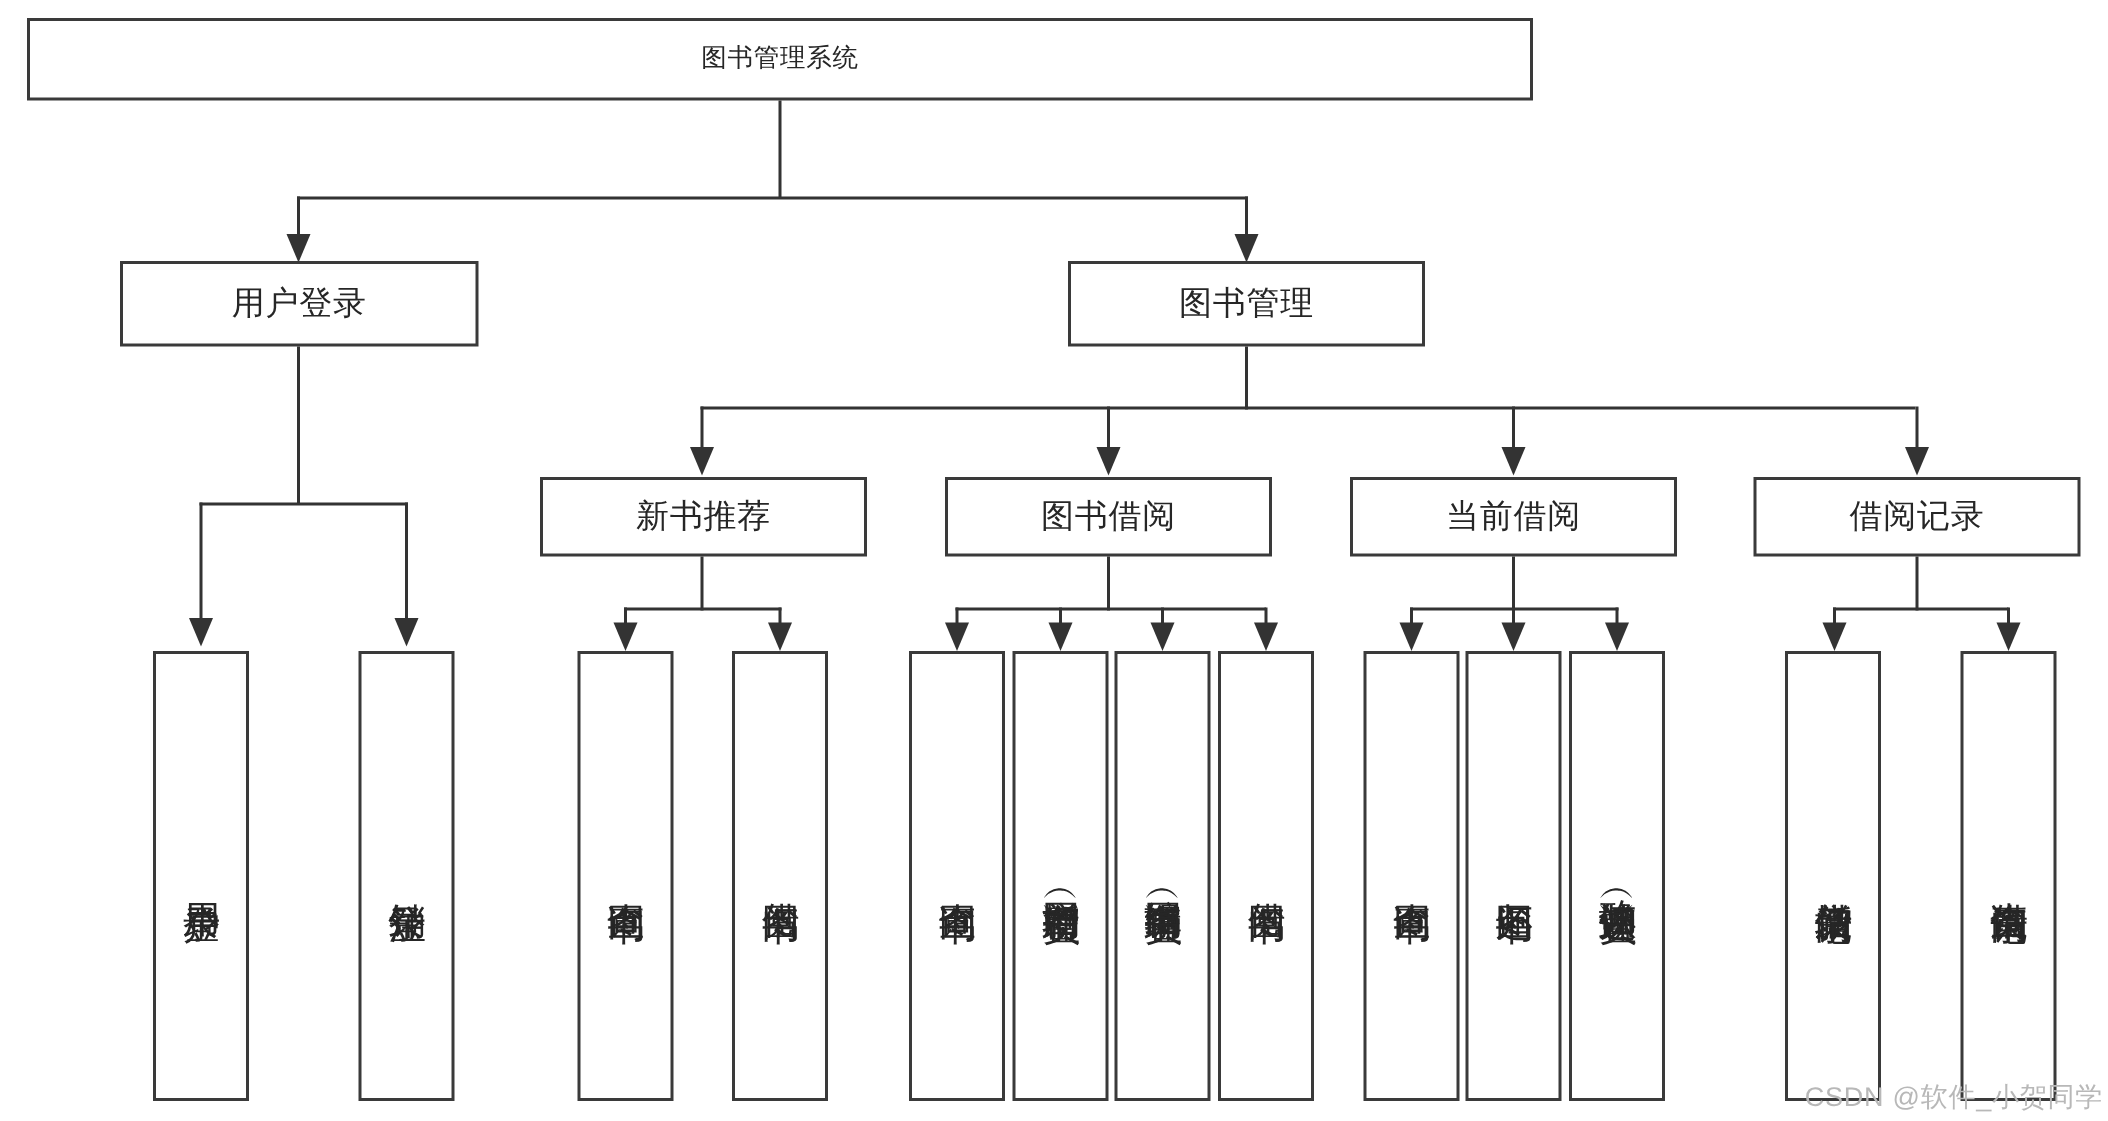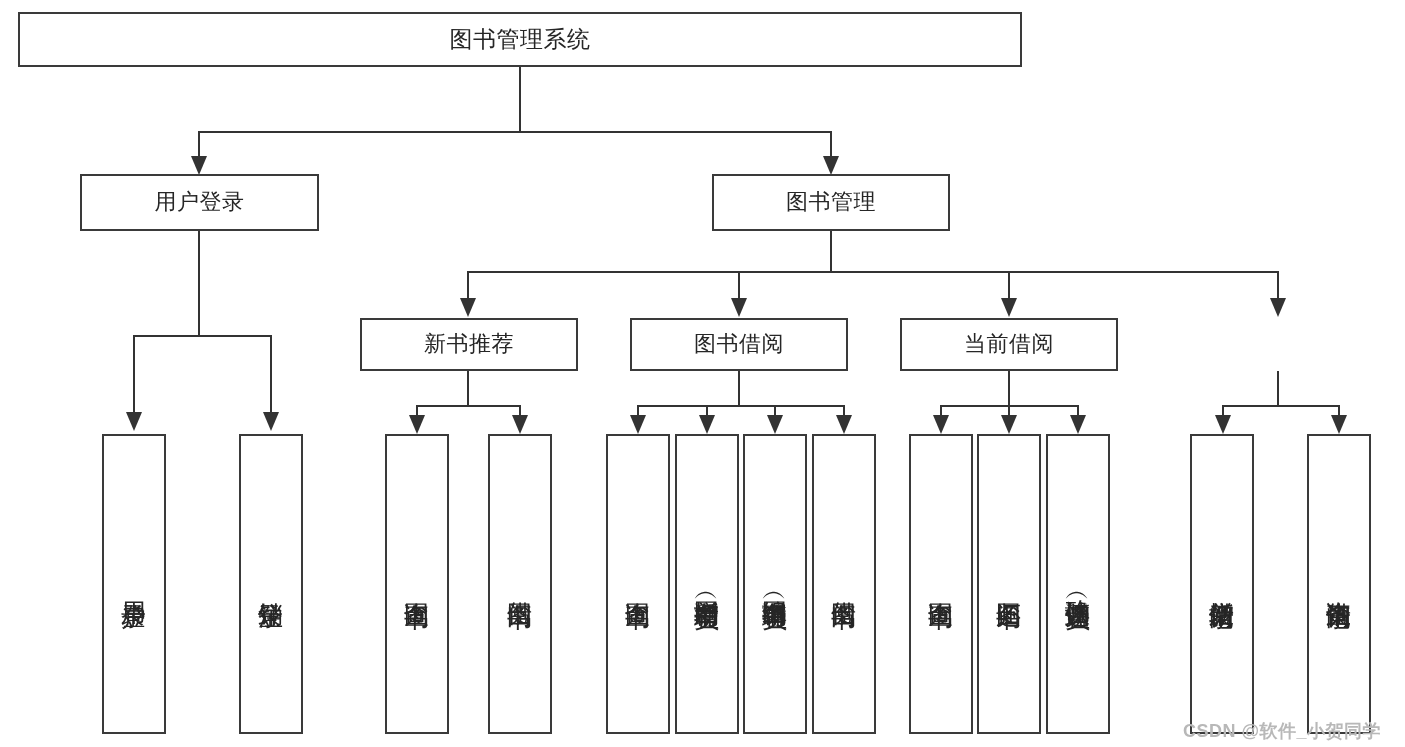--- a/index.html
+++ b/index.html
@@ -27,21 +27,21 @@
     justify-content: center;
     color: #262626;
   }
   .node-h {
     font-size: 22px;
     line-height: 1.2;
     letter-spacing: 0.5px;
     white-space: nowrap;
   }
   .node-root {
-    font-size: 23px;
+    font-size: 17px;
   }
   .node-v {
     writing-mode: vertical-rl;
     text-orientation: upright;
     font-size: 25px;
     line-height: 1.12;
     letter-spacing: 1px;
     align-items: center;
     justify-content: center;
     padding: 4px 0;
@@ -56,28 +56,27 @@
   .arrow {
     position: absolute;
     width: 0;
     height: 0;
     border-left: 8px solid transparent;
     border-right: 8px solid transparent;
     border-top: 19px solid #333333;
   }
   .watermark {
     position: absolute;
-    right: 24px;
+    right: 3px;
     bottom: 4px;
     font-size: 18px;
     color: #b8b8b8;
     letter-spacing: 0.5px;
     white-space: nowrap;
     user-select: none;
-    font-weight: bold;
   }
 </style>
 </head>
 <body>
 
 <div id="canvas">
 
   <div class="node node-h node-root" style="left:18px; top:12px; width:1004px; height:55px;">图书管理系统</div>
 
   <div class="edge edge-v" style="left:519px; top:67px; width:2px; height:65px;"></div>
@@ -107,20 +106,21 @@
   <div class="edge edge-v" style="left:738px; top:271px; width:2px; height:29px;"></div>
   <div class="arrow" style="left:731px; top:298px;"></div>
   <div class="edge edge-v" style="left:1008px; top:271px; width:2px; height:29px;"></div>
   <div class="arrow" style="left:1001px; top:298px;"></div>
   <div class="edge edge-v" style="left:1277px; top:271px; width:2px; height:29px;"></div>
   <div class="arrow" style="left:1270px; top:298px;"></div>
 
   <div class="node node-h" style="left:360px; top:318px; width:218px; height:53px;">新书推荐</div>
   <div class="node node-h" style="left:900px; top:318px; width:218px; height:53px;">当前借阅</div>
   <div class="node node-h" style="left:630px; top:318px; width:218px; height:53px;">图书借阅</div>
+  <div class="node node-h" style="left:1169px; top:318px; width:218px; height:53px;">借阅记录</div>
 
   <div class="edge edge-v" style="left:467px; top:371px; width:2px; height:36px;"></div>
   <div class="edge edge-h" style="left:416px; top:405px; width:105px; height:2px;"></div>
   <div class="edge edge-v" style="left:416px; top:405px; width:2px; height:12px;"></div>
   <div class="arrow" style="left:409px; top:415px;"></div>
   <div class="edge edge-v" style="left:519px; top:405px; width:2px; height:12px;"></div>
   <div class="arrow" style="left:512px; top:415px;"></div>
 
   <div class="edge edge-v" style="left:738px; top:371px; width:2px; height:36px;"></div>
   <div class="edge edge-h" style="left:637px; top:405px; width:207px; height:2px;"></div>

